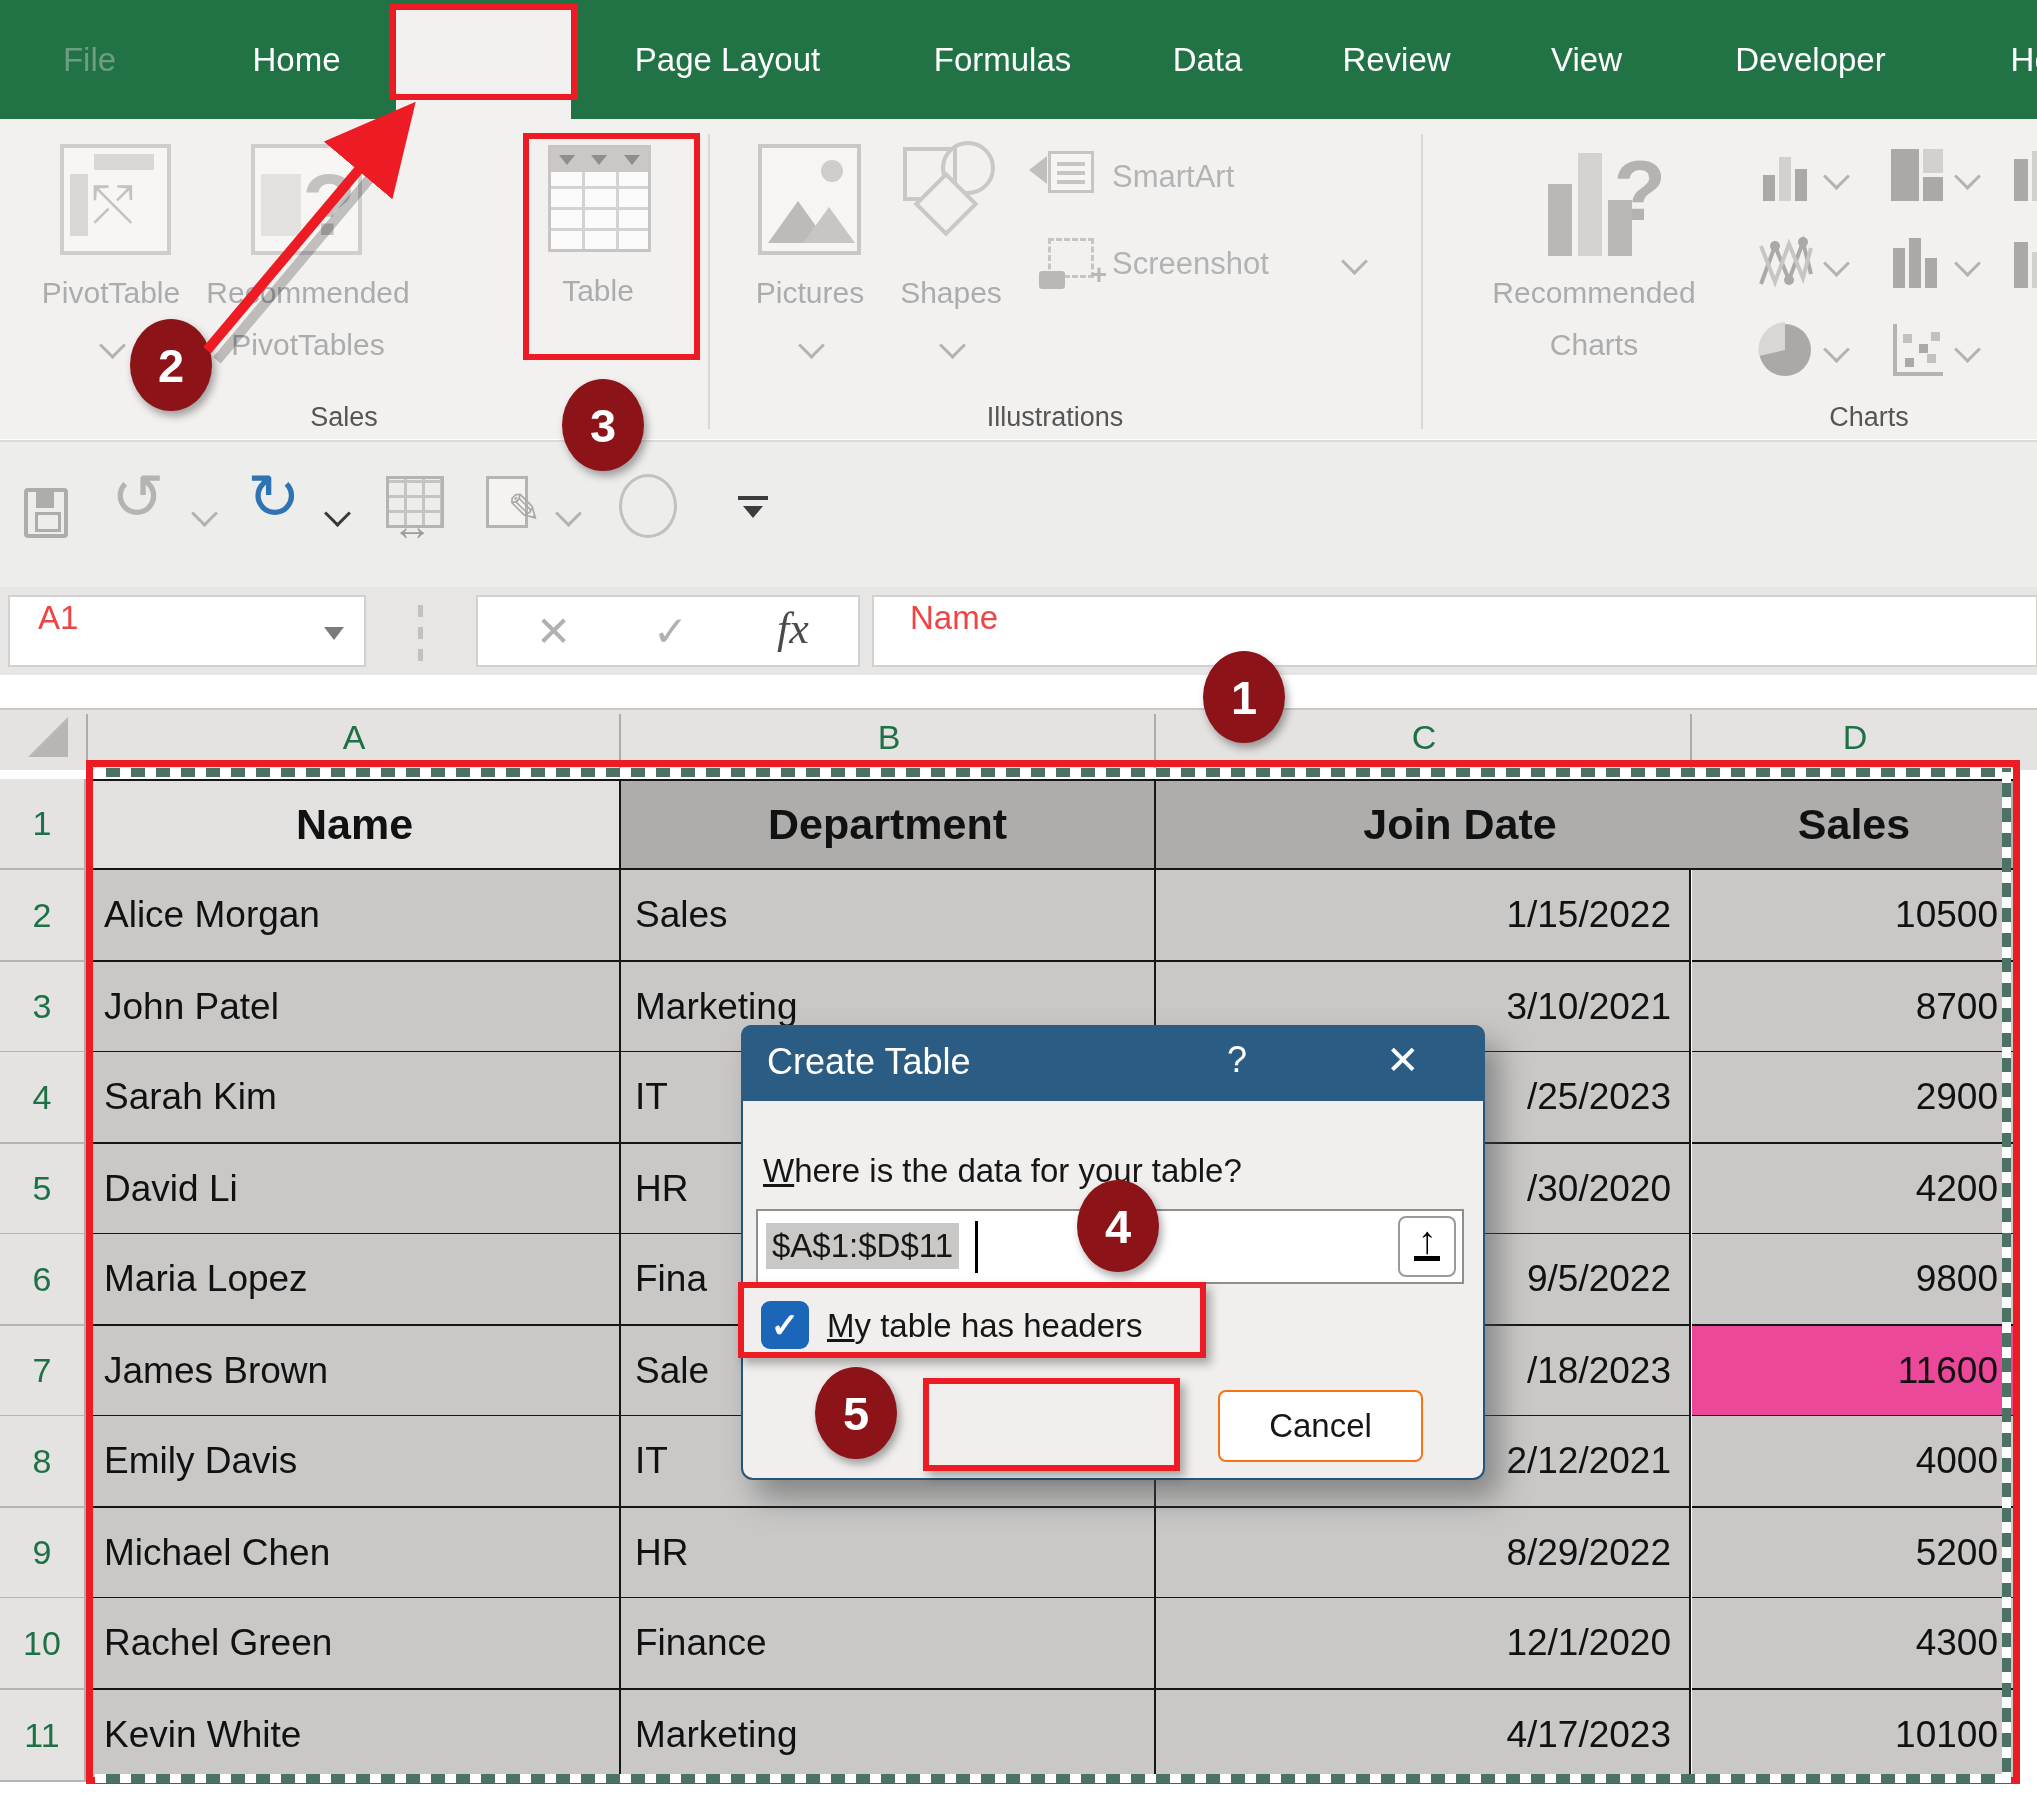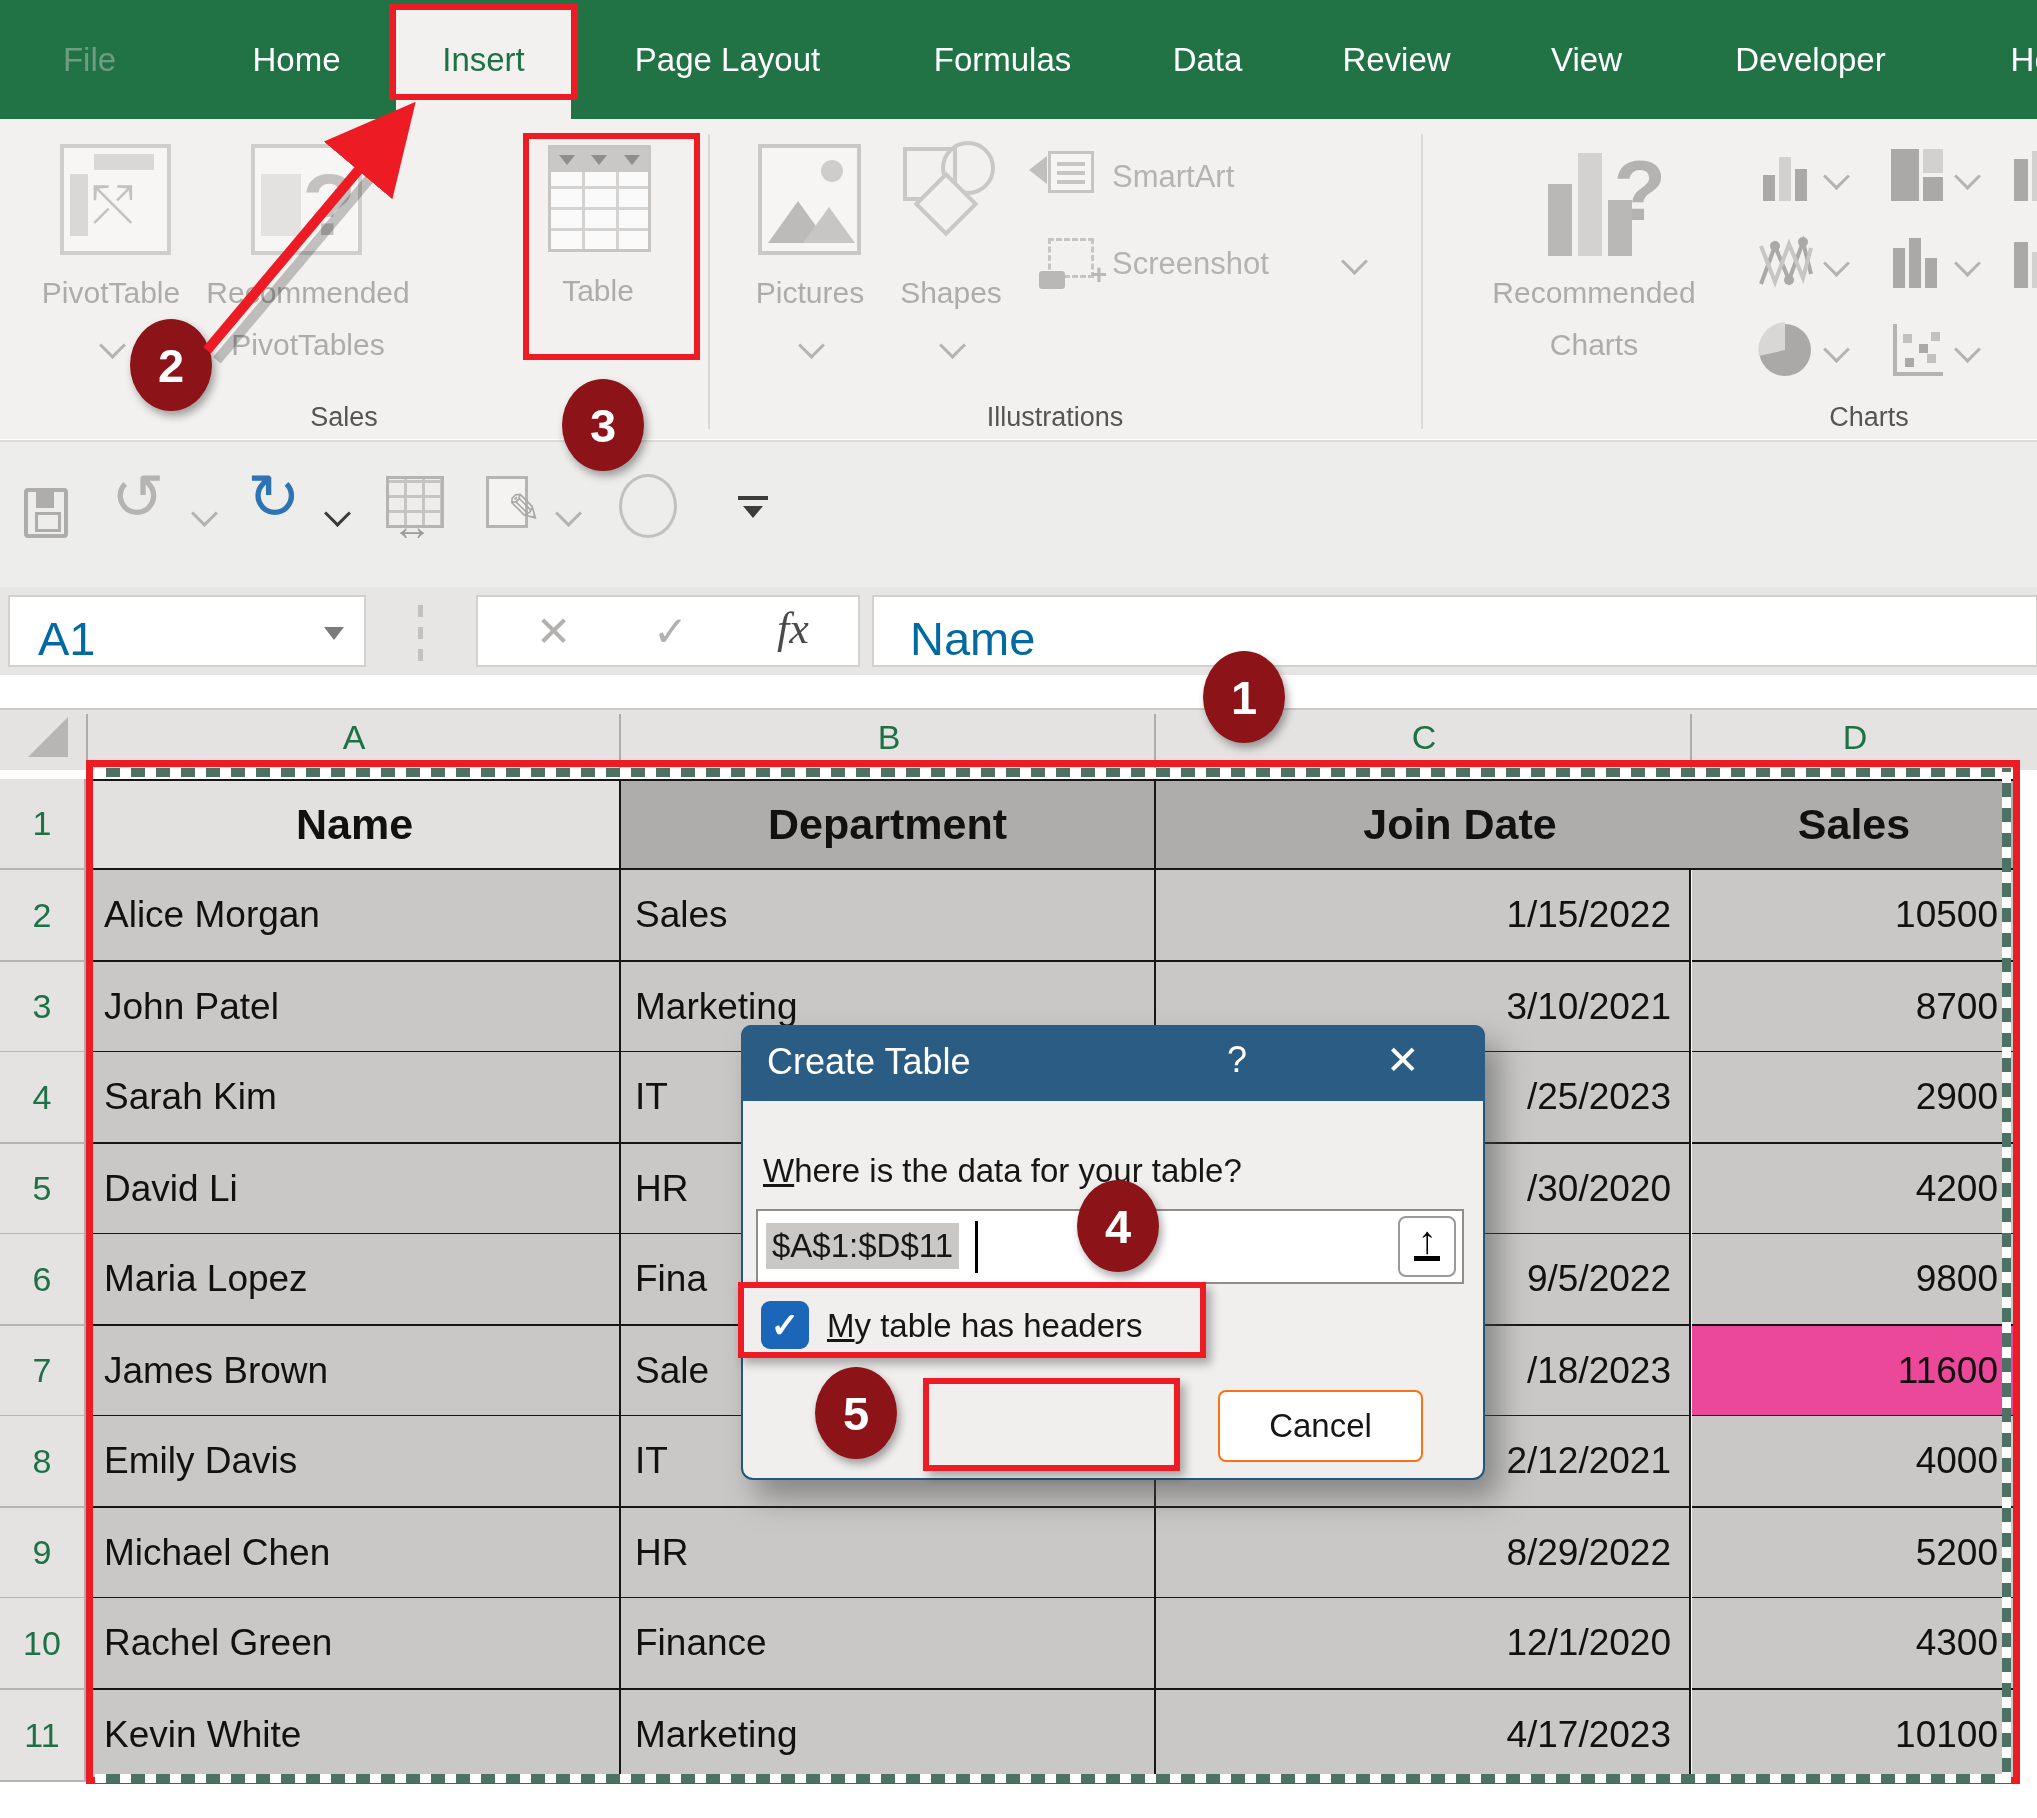--- a/index.html
+++ b/index.html
@@ -70,21 +70,21 @@
   .qdoc{width:42px;height:52px;border:3px solid #b5b4b3;box-sizing:border-box;background:#f4f3f2;}
   .qdoc .pen{position:absolute;right:-16px;bottom:-6px;font-size:40px;color:#a9a8a7;transform:rotate(0deg);}
   .qcircle{width:52px;height:58px;border:3px solid #c2c1c0;border-radius:50%;}
   .qmore{width:30px;}
   .qmore .bar{height:4px;background:#3c3c3c;margin-bottom:6px;}
   .qmore .tri{width:0;height:0;margin:0 auto;border-left:10px solid transparent;border-right:10px solid transparent;border-top:12px solid #3c3c3c;}
 
   
   #frow{left:0;top:587px;width:2038px;height:88px;background:#e7e6e5;z-index:5;}
   .whitebox{position:absolute;background:#fff;border:2px solid #d2d1d0;box-sizing:border-box;}
-  .nb-text{position:absolute;left:28px;top:14px;font-size:47px;color:#0369a1;}
+  .nb-text{position:absolute;left:28px;top:2px;font-size:33px;color:#ef4444;}
   .dd-tri{position:absolute;width:0;height:0;border-left:10px solid transparent;border-right:10px solid transparent;border-top:13px solid #7c7b7a;}
   .dots i{position:absolute;left:0;width:5px;height:12px;background:#c2c1c0;display:block;}
   .fxsym{position:absolute;font-size:42px;color:#b2b1b0;}
   .fx-it{font-family:"Liberation Serif",serif;font-style:italic;color:#4a4a4a;font-size:44px;}
 
   
   #sheet{left:0;top:675px;width:2038px;height:1144px;background:#fff;z-index:1;}
   #colhead{position:absolute;left:0;top:33px;width:2038px;height:60px;background:#e4e3e2;border-top:2px solid #c9c8c7;}
   .collet{position:absolute;top:8px;font-size:34px;color:#1e7145;transform:translateX(-50%);}
   .colsep{position:absolute;top:4px;width:2px;height:54px;background:#aeadac;}
@@ -131,21 +131,20 @@
 </style>
 </head>
 <body>
 
 <div id="app">
 
   <div id="tabbar" class="abs">
     <div id="insert-tab-bg" class="abs"></div>
     <div class="tab dim" style="left:30px;width:119px;">File</div>
     <div class="tab" style="left:227px;width:139px;">Home</div>
-    <div class="tab selected" style="left:396px;width:175px;">Insert</div>
     <div class="tab" style="left:905px;width:195px;">Formulas</div>
     <div class="tab" style="left:617px;width:221px;">Page Layout</div>
     <div class="tab" style="left:1152px;width:111px;">Data</div>
     <div class="tab" style="left:1323px;width:147px;">Review</div>
     <div class="tab" style="left:1530px;width:113px;">View</div>
     <div class="tab" style="left:1703px;width:215px;">Developer</div>
     <div class="tab" style="left:1980px;width:129px;">Help</div>
   </div>
   <div class="redrect" style="left:389px;top:4px;width:189px;height:96px;"></div>
 

